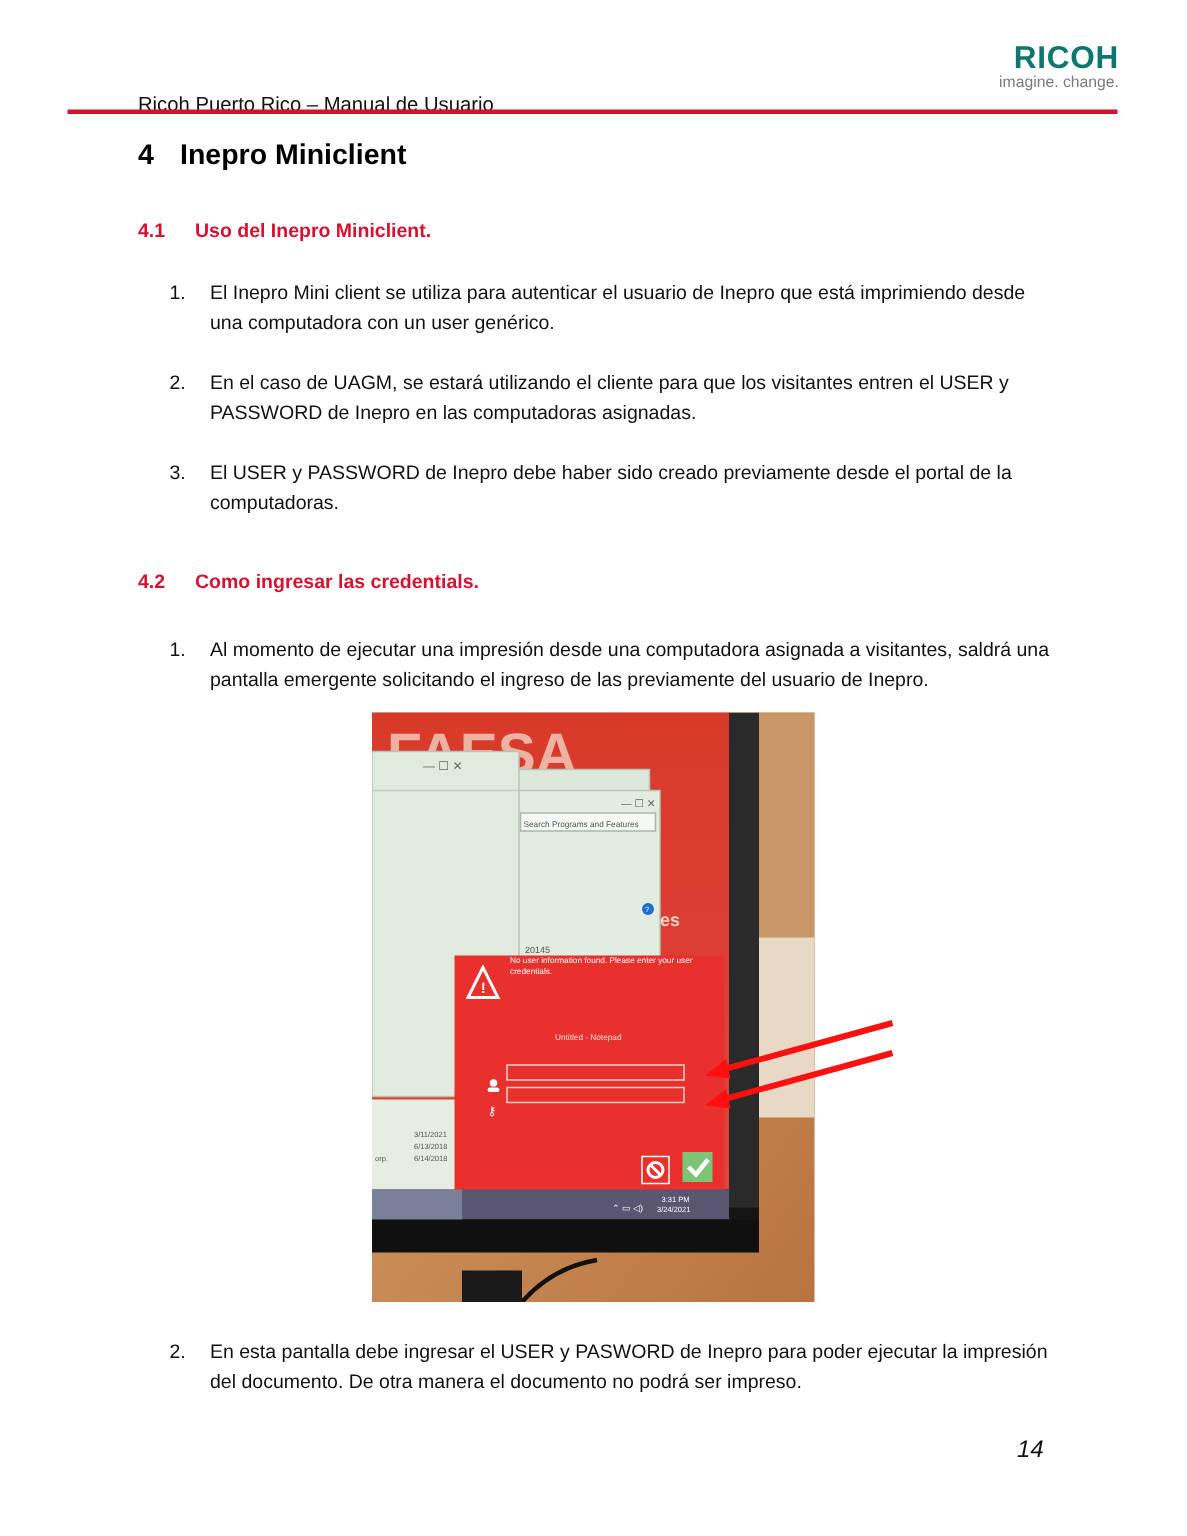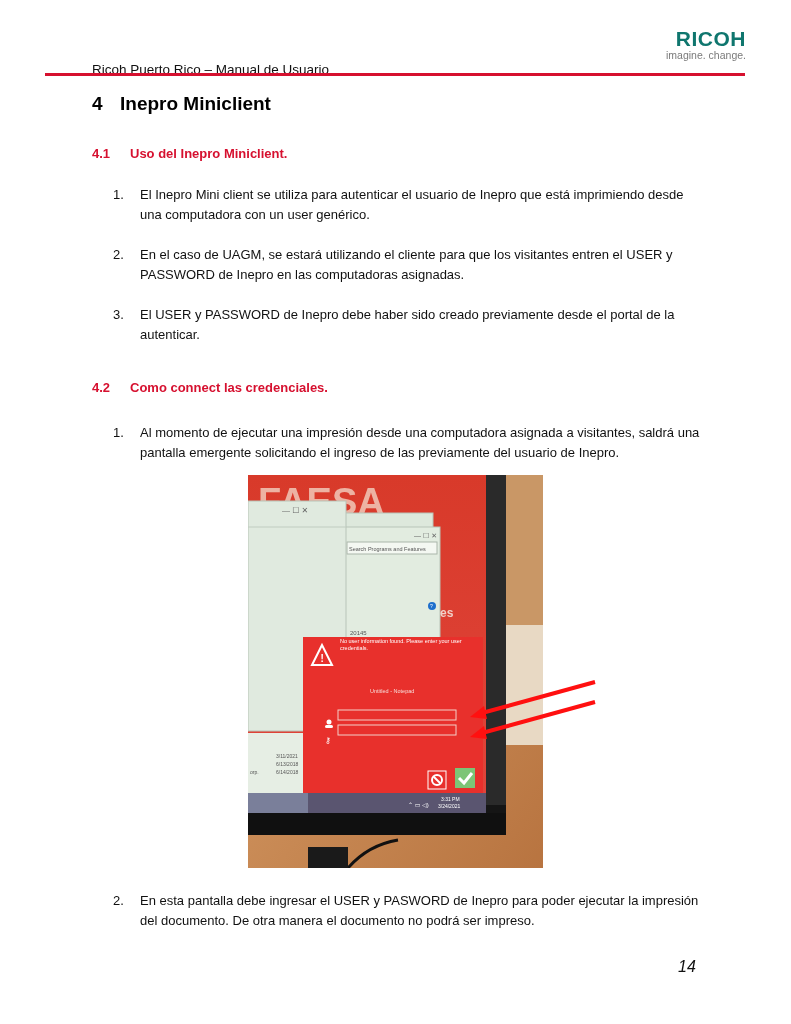--- a/index.html
+++ b/index.html
@@ -43,25 +43,25 @@
 <div class="abs li" style="top:185px;">
   <span class="n">1.</span>
   <span class="t">El Inepro Mini client se utiliza para autenticar el usuario de Inepro que está imprimiendo desde una computadora con un user genérico.</span>
 </div>
 <div class="abs li" style="top:245px;">
   <span class="n">2.</span>
   <span class="t">En el caso de UAGM, se estará utilizando el cliente para que los visitantes entren el USER y PASSWORD de Inepro en las computadoras asignadas.</span>
 </div>
 <div class="abs li" style="top:305px;">
   <span class="n">3.</span>
-  <span class="t">El USER y PASSWORD de Inepro debe haber sido creado previamente desde el portal de la autenticar.</span>
+  <span class="t">El USER y PASSWORD de Inepro debe haber sido creado previamente desde el portal de la computadoras.</span>
 </div>
 
 <div class="abs h2" style="top:380px;">
-  <span class="num">4.2</span><span>Como connect las credenciales.</span>
+  <span class="num">4.2</span><span>Como ingresar las credentials.</span>
 </div>
 <div class="abs li" style="top:423px;">
   <span class="n">1.</span>
   <span class="t">Al momento de ejecutar una impresión desde una computadora asignada a visitantes, saldrá una pantalla emergente solicitando el ingreso de las previamente del usuario de Inepro.</span>
 </div>
 
 <div class="abs photo">
   <svg width="295" height="393" viewBox="0 0 295 393">
     <defs>
       <linearGradient id="wood" x1="0" y1="0" x2="1" y2="1">

